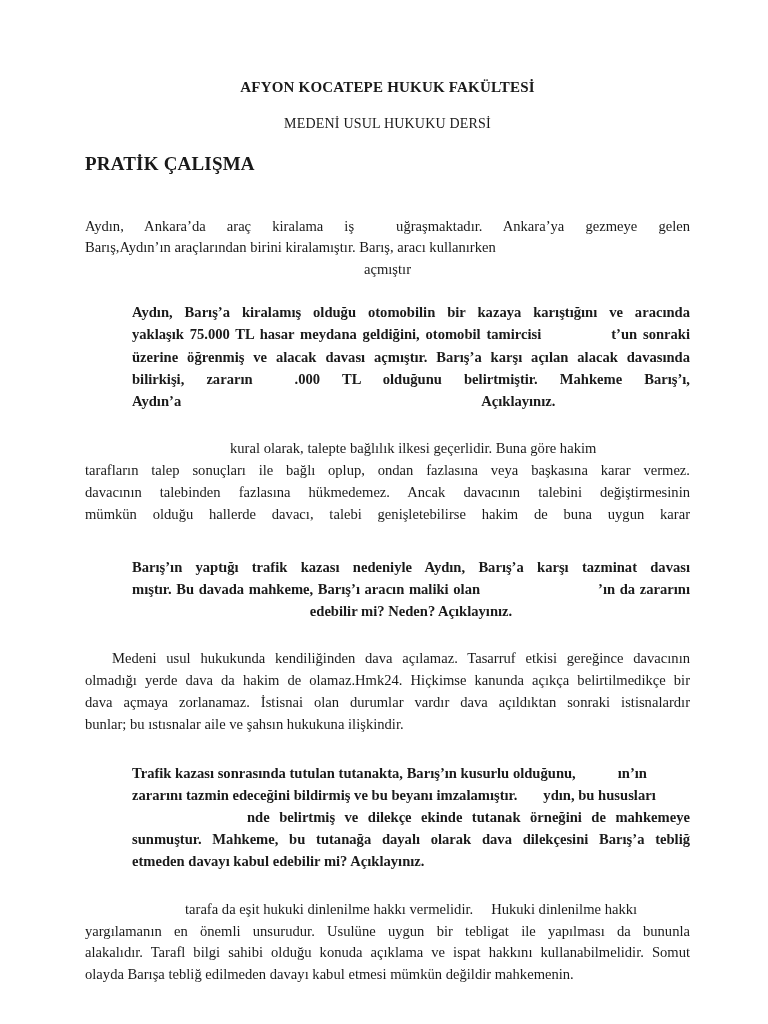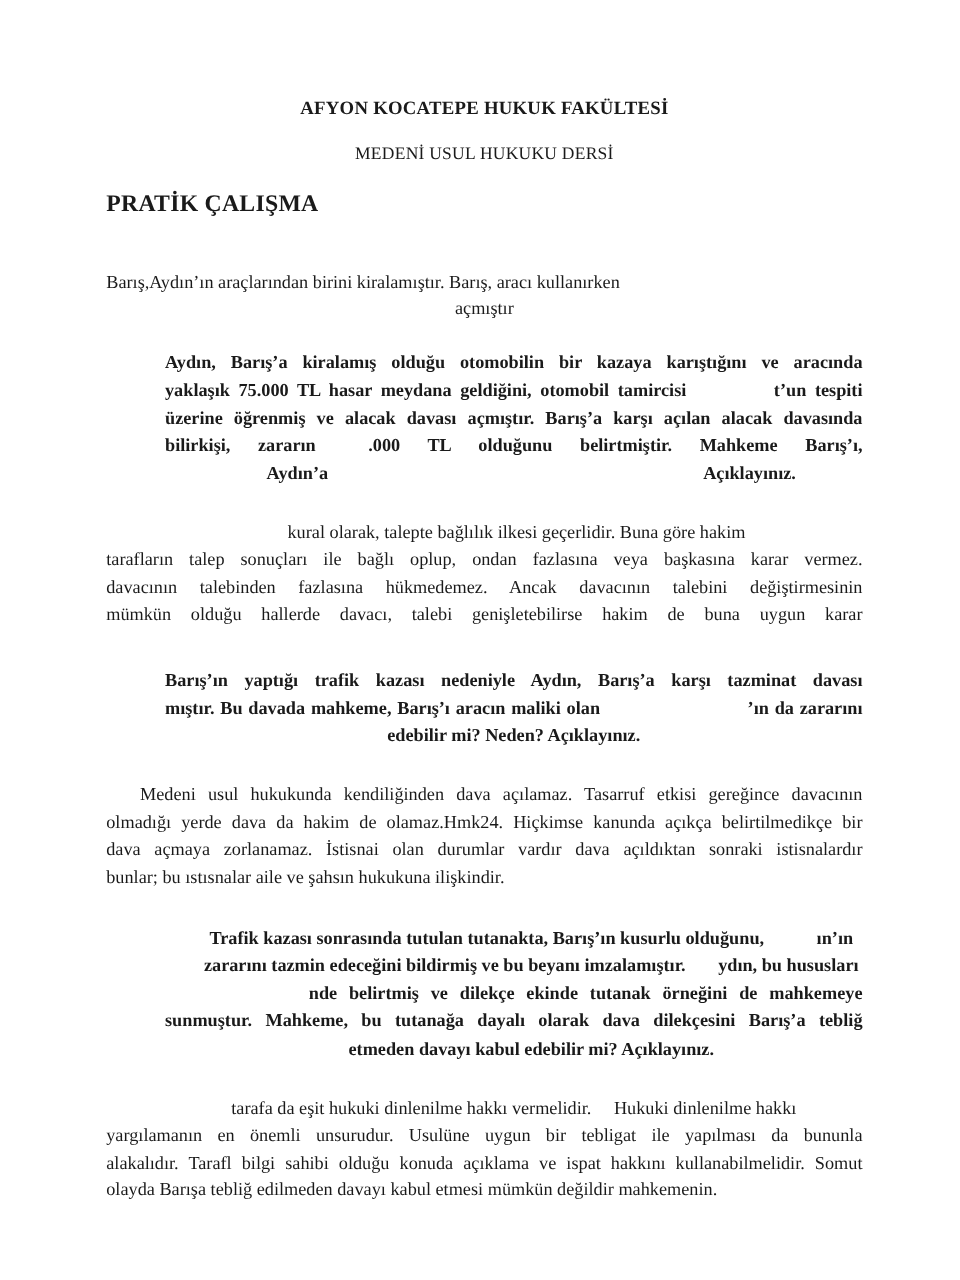--- a/index.html
+++ b/index.html
@@ -72,22 +72,21 @@
     display: block;
     text-align: center;
   }
   .q-block .justline {
     display: block;
     text-align: justify;
     text-align-last: justify;
   }
   .q-block .plainline {
     display: block;
-    text-align: center;
-    margin-left: 28px;
+    text-align: left;
   }
 
   .a-block {
     font-size: 14.6px;
     line-height: 1.50;
     text-align: justify;
     margin: 0 0 14px 0;
   }
   .a-block .justline {
     display: block;
@@ -113,28 +112,31 @@
 </head>
 <body>
 
 <div class="page">
 
   <div class="doc-title">AFYON KOCATEPE HUKUK FAKÜLTESİ</div>
   <div class="doc-subtitle">MEDENİ USUL HUKUKU   DERSİ</div>
   <div class="doc-subtitle2">PRATİK ÇALIŞMA</div>
 
   <div class="para sp-1">
+    <span class="justline" style="display:block;text-align:justify;text-align-last:justify;">
+      <span>Aydın, Ankara’da araç kiralama iş</span><span class="gap-sm"></span><span>uğraşmaktadır. Ankara’ya gezmeye gelen</span>
+    </span>
     <span class="plainline" style="display:block;text-align:left;">Barış,Aydın’ın araçlarından birini kiralamıştır. Barış, aracı kullanırken</span>
     <span class="plainline" style="display:block;text-align:center;">açmıştır</span>
   </div>
 
   <div class="q-block sp-2">
     <span class="justline">Aydın, Barış’a kiralamış olduğu otomobilin bir kazaya karıştığını ve aracında</span>
     <span class="justline">
-      <span>yaklaşık 75.000 TL hasar meydana geldiğini, otomobil tamircisi</span><span class="gap-md"></span><span>t’un tespiti</span>
+      <span>yaklaşık 75.000 TL hasar meydana geldiğini, otomobil tamircisi</span><span class="gap-md"></span><span>t’un sonraki</span>
     </span>
     <span class="justline">üzerine öğrenmiş ve alacak davası açmıştır. Barış’a karşı açılan alacak davasında</span>
     <span class="justline">
       <span>bilirkişi, zararın</span><span class="gap-sm"></span><span>.000 TL olduğunu belirtmiştir. Mahkeme Barış’ı,</span>
     </span>
     <span class="plainline">
       <span>Aydın’a</span><span class="gap-xl" style="width:300px;"></span><span>Açıklayınız.</span>
     </span>
   </div>
 

